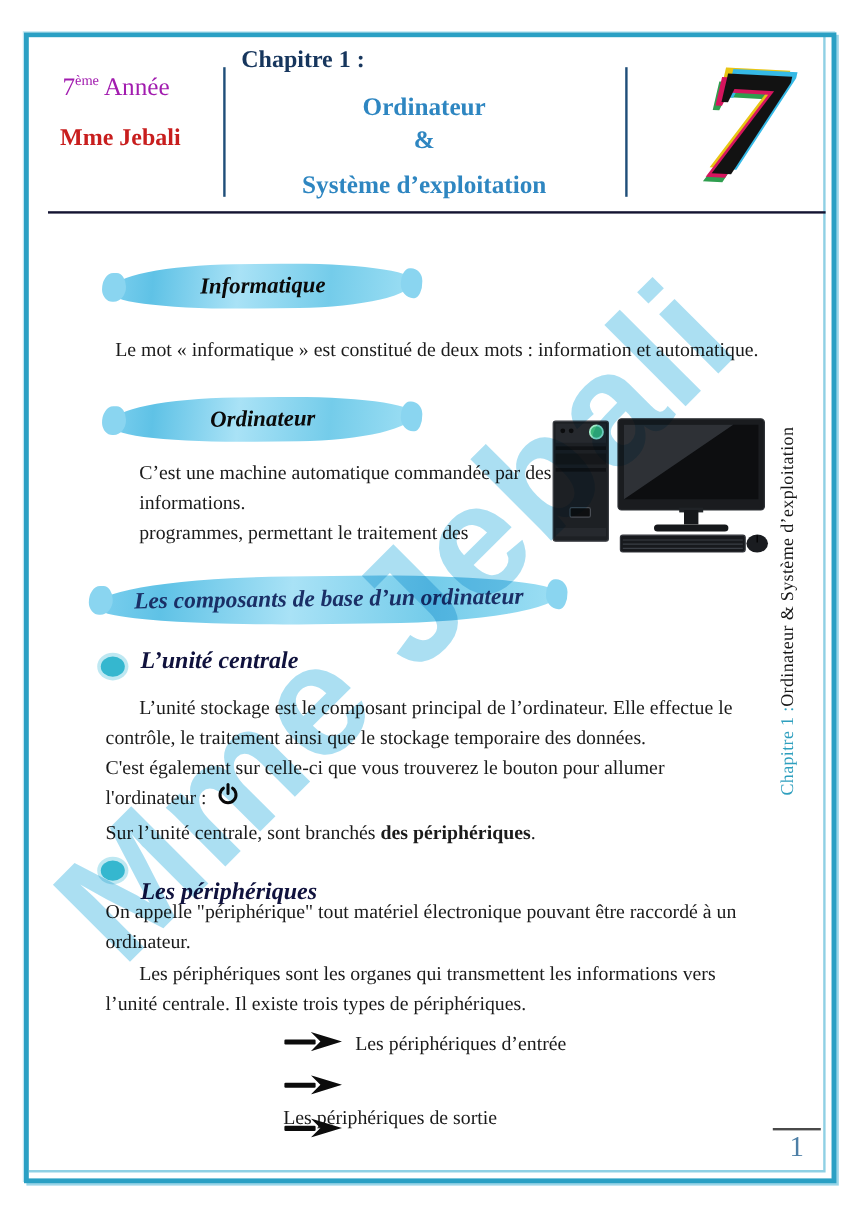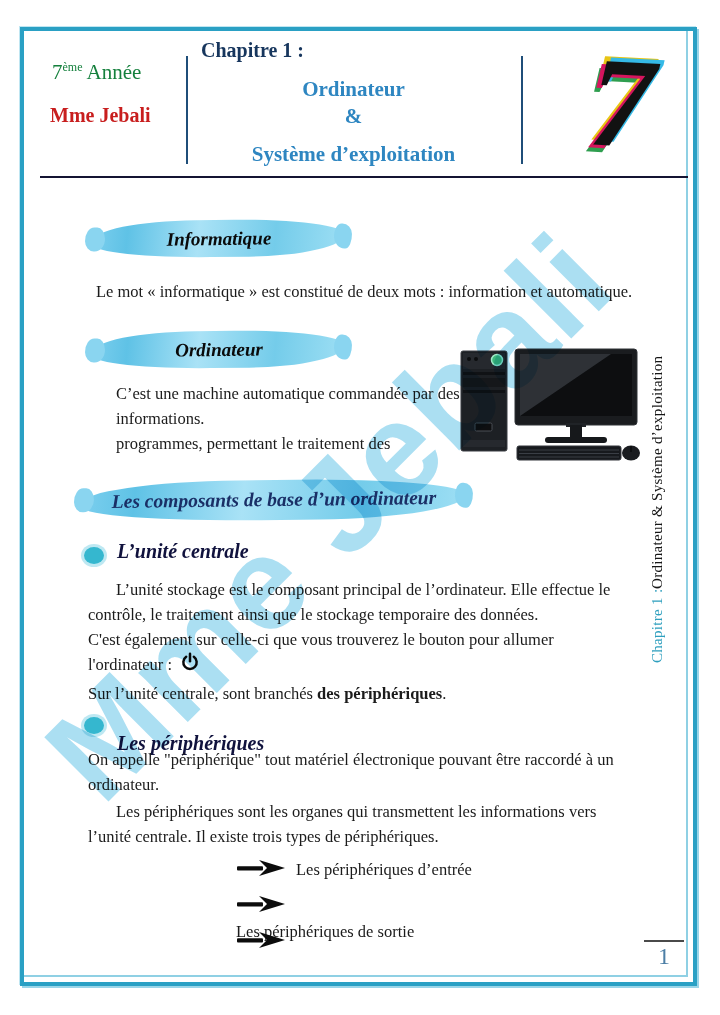--- a/index.html
+++ b/index.html
@@ -8,21 +8,21 @@
     font-family:"Liberation Serif","DejaVu Serif",serif;color:#1b1b1b;
   }
   
   .frame{
     position:absolute;left:20px;top:27px;width:669px;height:951px;
     border:4px solid #2AA0C4;
     box-shadow:2px 2px 0 #9ad5e8, -1px -1px 0 #bfe6f2,
                inset -5px -5px 0 #ffffff, inset -7px -7px 0 #8fd0e4;
   }
   
-  .grade{position:absolute;left:52px;top:60px;font-size:21px;color:#15803d;}
+  .grade{position:absolute;left:52px;top:60px;font-size:21px;color:#a21caf;}
   .grade sup{font-size:12px;}
   .teacher{position:absolute;left:50px;top:104px;font-size:20px;font-weight:bold;color:#C81E1E;}
   .vline{position:absolute;width:2px;background:#1f4e79;top:56px;height:108px;}
   .vline.l{left:186px;} .vline.r{left:521px;}
   .chapter-label{position:absolute;left:201px;top:39px;font-size:20px;font-weight:bold;color:#17365D;}
   .ctitle{position:absolute;left:186px;width:335px;text-align:center;font-weight:bold;color:#2E86C1;font-size:21px;}
   .t1{top:77px;} .t2{top:104px;} .t3{top:142px;}
   .seven{
     position:absolute;left:552px;top:30px;width:140px;height:146px;text-align:center;
     font:italic 900 128px "Liberation Serif",serif;line-height:146px;color:#121212;

